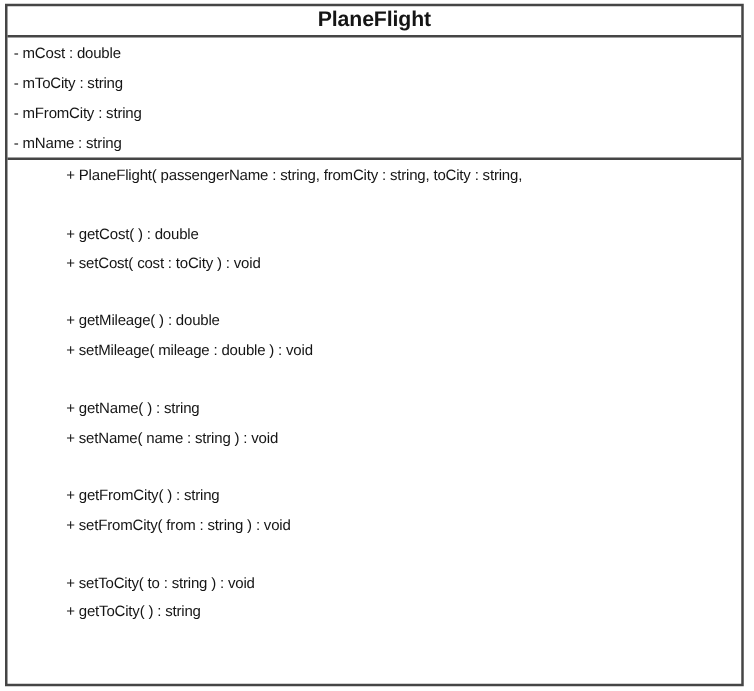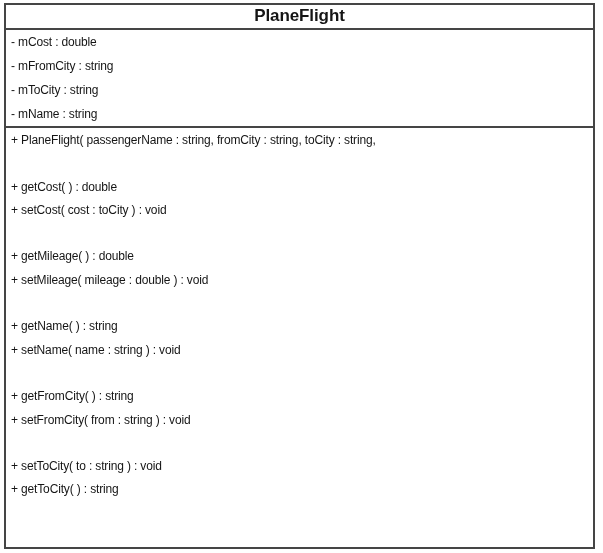--- a/index.html
+++ b/index.html
@@ -39,20 +39,21 @@
   .uml-attrs {
     border-bottom: 2px solid var(--border-color);
     padding: 0 5px;
   }
   .uml-attrs .row {
     line-height: 24px;
     height: 24px;
   }
   .uml-methods {
     padding: 1px 5px 0 5px;
+    margin-left: 42px;
   }
   .uml-methods .row {
     line-height: 23.3px;
     height: 23.3px;
   }
   .row {
     font-size: 12px;
     letter-spacing: -0.15px;
     white-space: nowrap;
   }
@@ -61,22 +62,22 @@
   }
 </style>
 </head>
 <body>
 
 <div class="canvas">
   <div class="uml-box">
     <div class="uml-title">PlaneFlight</div>
     <div class="uml-attrs" id="attrs">
         <div class="row">- mCost : double</div>
+        <div class="row">- mToCity : string</div>
         <div class="row">- mFromCity : string</div>
-        <div class="row">- mToCity : string</div>
         <div class="row">- mName : string</div>
       </div>
     <div class="uml-methods" id="methods">
         <div class="row">+ PlaneFlight( passengerName : string, fromCity : string, toCity : string,</div>
         <div class="row">&nbsp;</div>
         <div class="row">+ getCost( ) : double</div>
         <div class="row">+ setCost( cost : toCity ) : void</div>
         <div class="row">&nbsp;</div>
         <div class="row">+ getMileage( ) : double</div>
         <div class="row">+ setMileage( mileage : double ) : void</div>

